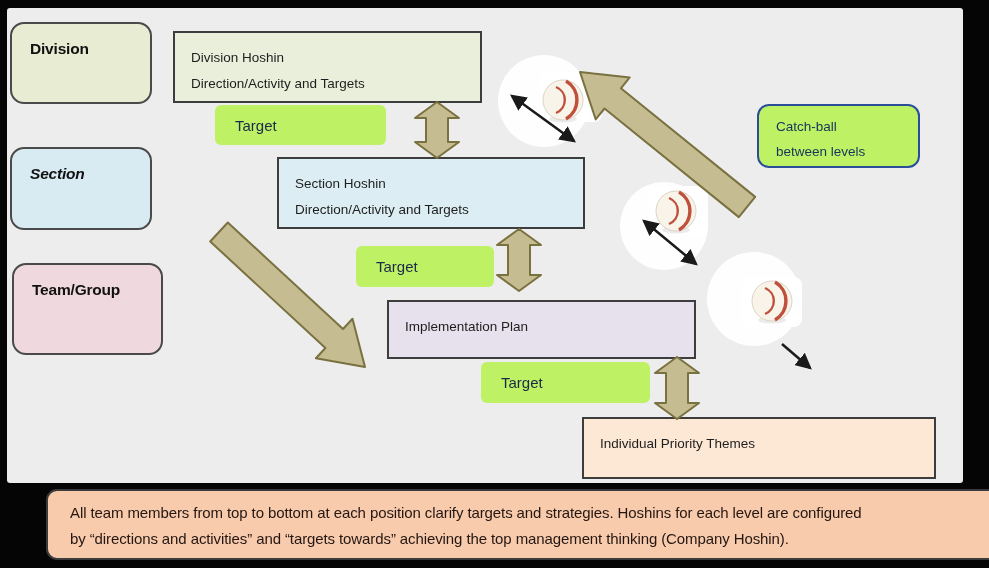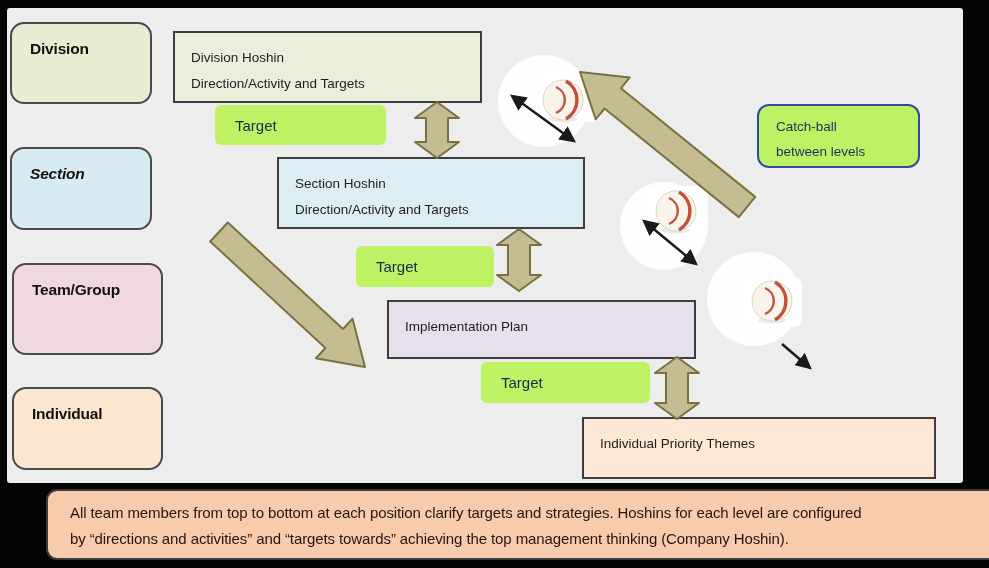--- a/index.html
+++ b/index.html
@@ -59,21 +59,20 @@
 </head>
 <body>
 
 <div id="app">
 
   <div class="stage"></div>
 
   <div class="level lvl-division">Division</div>
   <div class="level lvl-section">Section</div>
   <div class="level lvl-team">Team/Group</div>
-  <div class="level lvl-individual">Individual</div>
 
   <div class="fbox fb-division">
     <div>Division Hoshin</div>
     <div>Direction/Activity and Targets</div>
   </div>
 
   <div class="fbox fb-section">
     <div>Section Hoshin</div>
     <div>Direction/Activity and Targets</div>
   </div>

